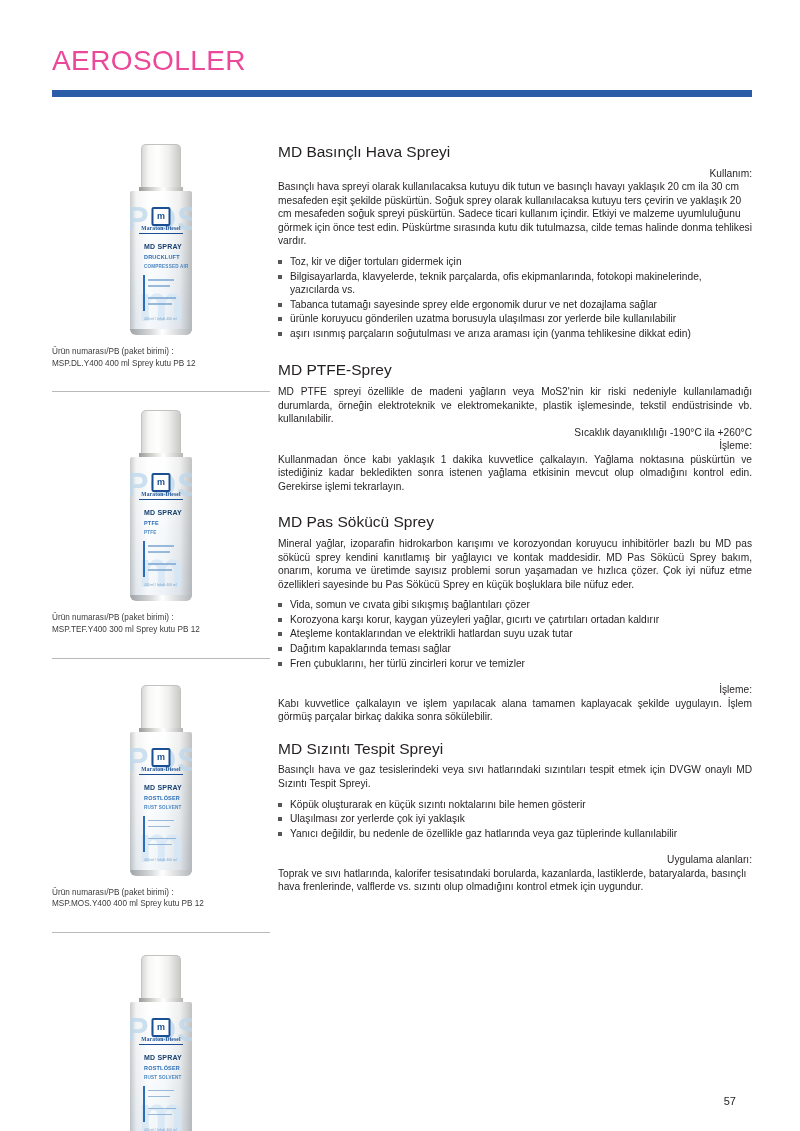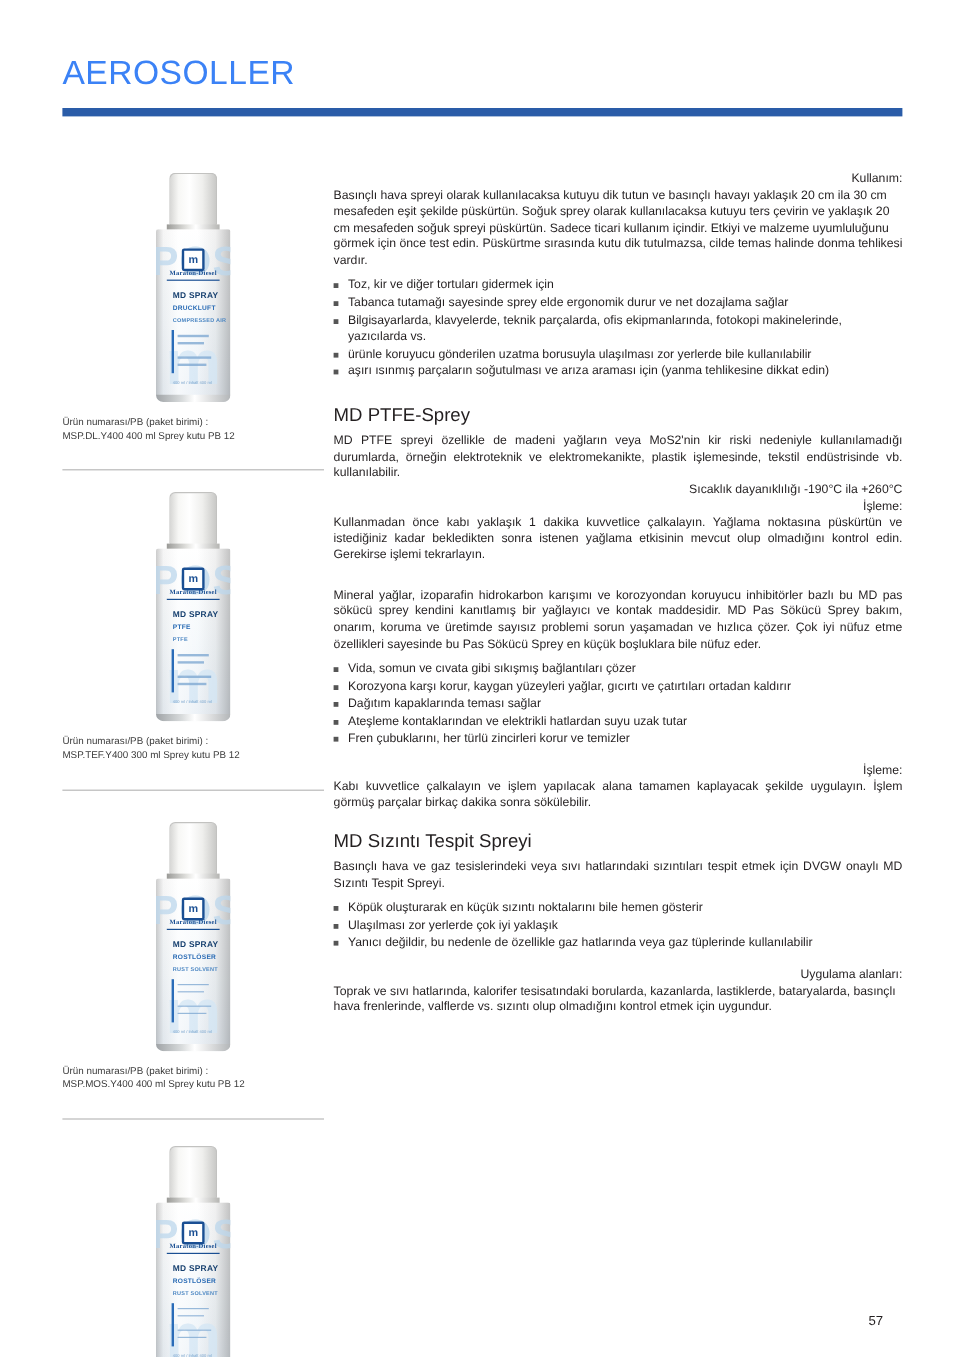--- a/index.html
+++ b/index.html
@@ -20,21 +20,21 @@
   .page-header {
     position: absolute;
     left: 52px;
     top: 46px;
     width: 700px;
   }
   .page-title {
     font-size: 28px;
     font-weight: 400;
     letter-spacing: 0.4px;
-    color: #3b82f6;
+    color: #ec4899;
     line-height: 1.1;
     margin: 0;
   }
   .header-rule {
     margin-top: 13px;
     height: 7px;
     background: #2a5ca8;
     width: 700px;
   }
 
@@ -429,50 +429,52 @@
       <span class="code">Ürün numarası/PB (paket birimi) :</span>
       <span class="code">MSP.LS.Y400 400 ml Sprey kutu PB 12</span>
     </div>
   </div>
 
 </div>
 
 <div class="right-col">
 
   <div class="section">
+    <h2 class="section-title">MD Basınçlı Hava Spreyi</h2>
     <p class="label-line">Kullanım:</p>
     <p class="para">Basınçlı hava spreyi olarak kullanılacaksa kutuyu dik tutun ve basınçlı havayı yaklaşık 20 cm ila 30 cm mesafeden eşit şekilde püskürtün. Soğuk sprey olarak kullanılacaksa kutuyu ters çevirin ve yaklaşık 20 cm mesafeden soğuk spreyi püskürtün. Sadece ticari kullanım içindir. Etkiyi ve malzeme uyumluluğunu görmek için önce test edin. Püskürtme sırasında kutu dik tutulmazsa, cilde temas halinde donma tehlikesi vardır.</p>
     <ul class="bullets">
       <li>Toz, kir ve diğer tortuları gidermek için</li>
+      <li>Bilgisayarlarda, klavyelerde, teknik parçalarda, ofis ekipmanlarında, fotokopi makinelerinde, yazıcılarda vs.</li>
       <li>Tabanca tutamağı sayesinde sprey elde ergonomik durur ve net dozajlama sağlar</li>
-      <li>Bilgisayarlarda, klavyelerde, teknik parçalarda, ofis ekipmanlarında, fotokopi makinelerinde, yazıcılarda vs.</li>
       <li>ürünle koruyucu gönderilen uzatma borusuyla ulaşılması zor yerlerde bile kullanılabilir</li>
       <li>aşırı ısınmış parçaların soğutulması ve arıza araması için (yanma tehlikesine dikkat edin)</li>
     </ul>
   </div>
 
   <div class="spacer-20"></div>
 
   <div class="section">
     <h2 class="section-title">MD PTFE-Sprey</h2>
     <p class="para justify">MD PTFE spreyi özellikle de madeni yağların veya MoS2'nin kir riski nedeniyle kullanılamadığı durumlarda, örneğin elektroteknik ve elektromekanikte, plastik işlemesinde, tekstil endüstrisinde vb. kullanılabilir.</p>
     <p class="label-line">Sıcaklık dayanıklılığı -190°C ila +260°C</p>
     <p class="label-line">İşleme:</p>
     <p class="para justify">Kullanmadan önce kabı yaklaşık 1 dakika kuvvetlice çalkalayın. Yağlama noktasına püskürtün ve istediğiniz kadar bekledikten sonra istenen yağlama etkisinin mevcut olup olmadığını kontrol edin. Gerekirse işlemi tekrarlayın.</p>
   </div>
 
   <div class="spacer-20"></div>
 
   <div class="section">
+    <h2 class="section-title">MD Pas Sökücü Sprey</h2>
     <p class="para justify">Mineral yağlar, izoparafin hidrokarbon karışımı ve korozyondan koruyucu inhibitörler bazlı bu MD pas sökücü sprey kendini kanıtlamış bir yağlayıcı ve kontak maddesidir. MD Pas Sökücü Sprey bakım, onarım, koruma ve üretimde sayısız problemi sorun yaşamadan ve hızlıca çözer. Çok iyi nüfuz etme özellikleri sayesinde bu Pas Sökücü Sprey en küçük boşluklara bile nüfuz eder.</p>
     <ul class="bullets">
       <li>Vida, somun ve cıvata gibi sıkışmış bağlantıları çözer</li>
       <li>Korozyona karşı korur, kaygan yüzeyleri yağlar, gıcırtı ve çatırtıları ortadan kaldırır</li>
+      <li>Ateşleme kontaklarından ve elektrikli hatlardan suyu uzak tutar</li>
       <li>Dağıtım kapaklarında teması sağlar</li>
-      <li>Ateşleme kontaklarından ve elektrikli hatlardan suyu uzak tutar</li>
       <li>Fren çubuklarını, her türlü zincirleri korur ve temizler</li>
     </ul>
     <div class="spacer-12"></div>
     <p class="label-line">İşleme:</p>
     <p class="para justify">Kabı kuvvetlice çalkalayın ve işlem yapılacak alana tamamen kaplayacak şekilde uygulayın. İşlem görmüş parçalar birkaç dakika sonra sökülebilir.</p>
   </div>
 
   <div class="spacer-16"></div>
 
   <div class="section">

